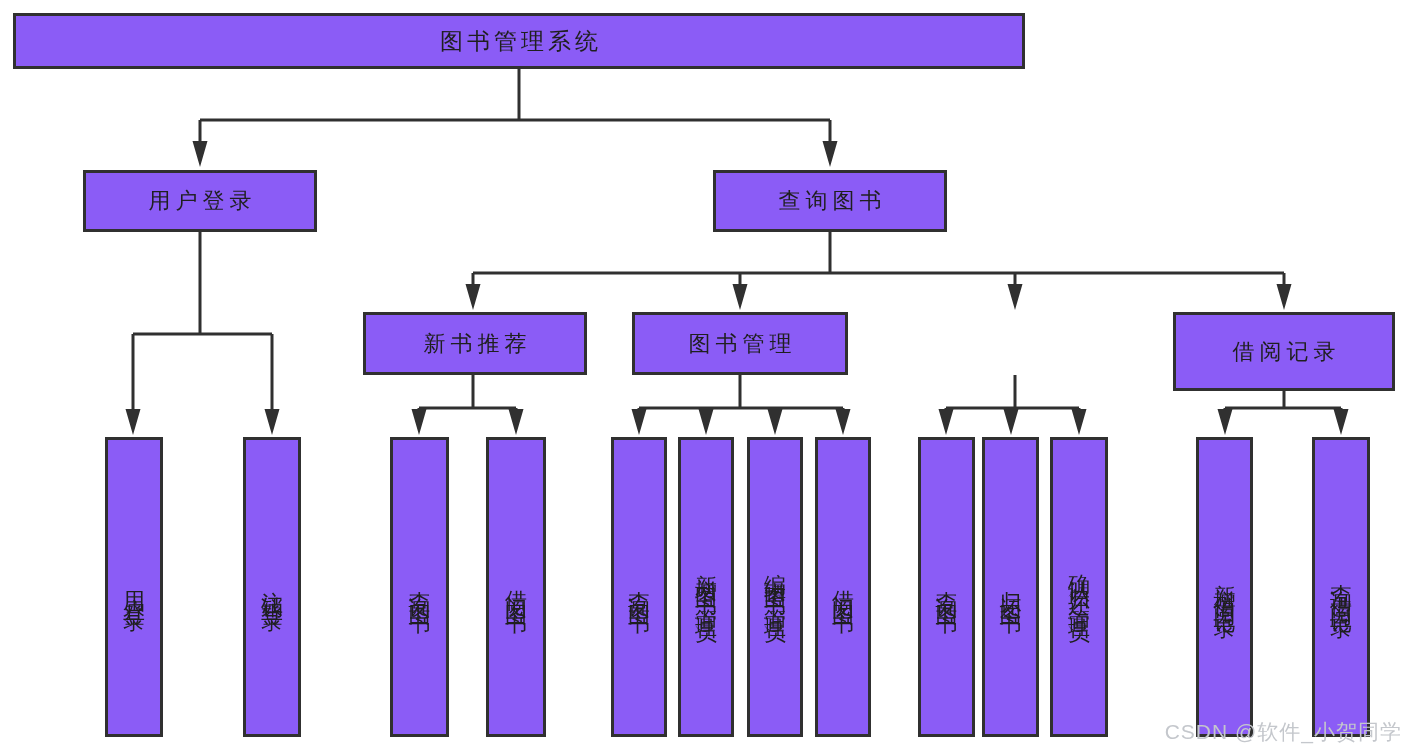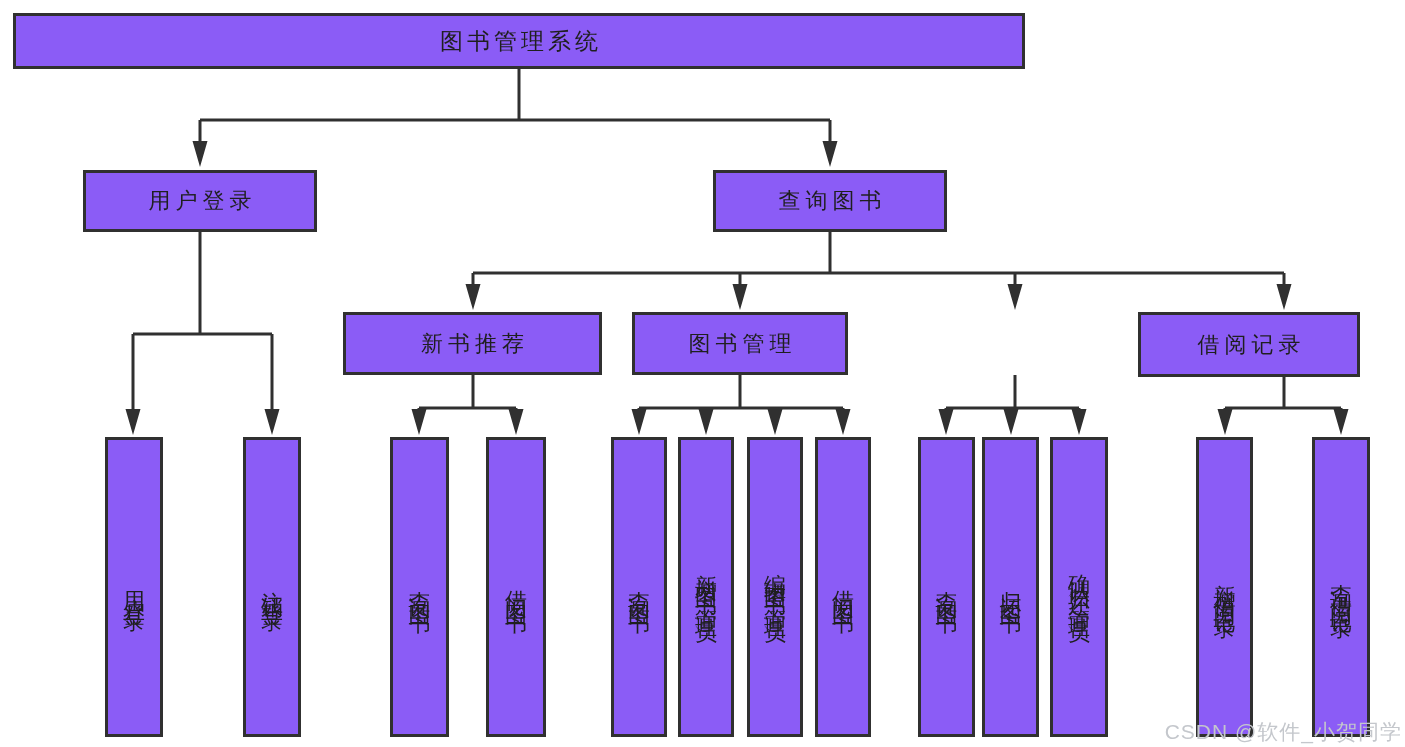--- a/index.html
+++ b/index.html
@@ -66,27 +66,27 @@
     <span class="title-label">图书管理系统</span>
   </div>
 
   <div class="box" style="left:83px;top:170px;width:234px;height:62px">
     <span class="hlabel">用户登录</span>
   </div>
   <div class="box" style="left:713px;top:170px;width:234px;height:62px">
     <span class="hlabel">查询图书</span>
   </div>
 
-  <div class="box" style="left:343px;top:312px;width:259px;height:63px">
+  <div class="box" style="left:363px;top:312px;width:224px;height:63px">
     <span class="hlabel">新书推荐</span>
   </div>
   <div class="box" style="left:632px;top:312px;width:216px;height:63px">
     <span class="hlabel">图书管理</span>
   </div>
-  <div class="box" style="left:1138px;top:312px;width:222px;height:65px">
+  <div class="box" style="left:1173px;top:312px;width:222px;height:79px">
     <span class="hlabel">借阅记录</span>
   </div>
 
   <div class="box" style="left:105px;top:437px;width:58px;height:300px">
     <span class="vlabel">用户登录</span>
   </div>
   <div class="box" style="left:243px;top:437px;width:58px;height:300px">
     <span class="vlabel">注销登录</span>
   </div>
 

